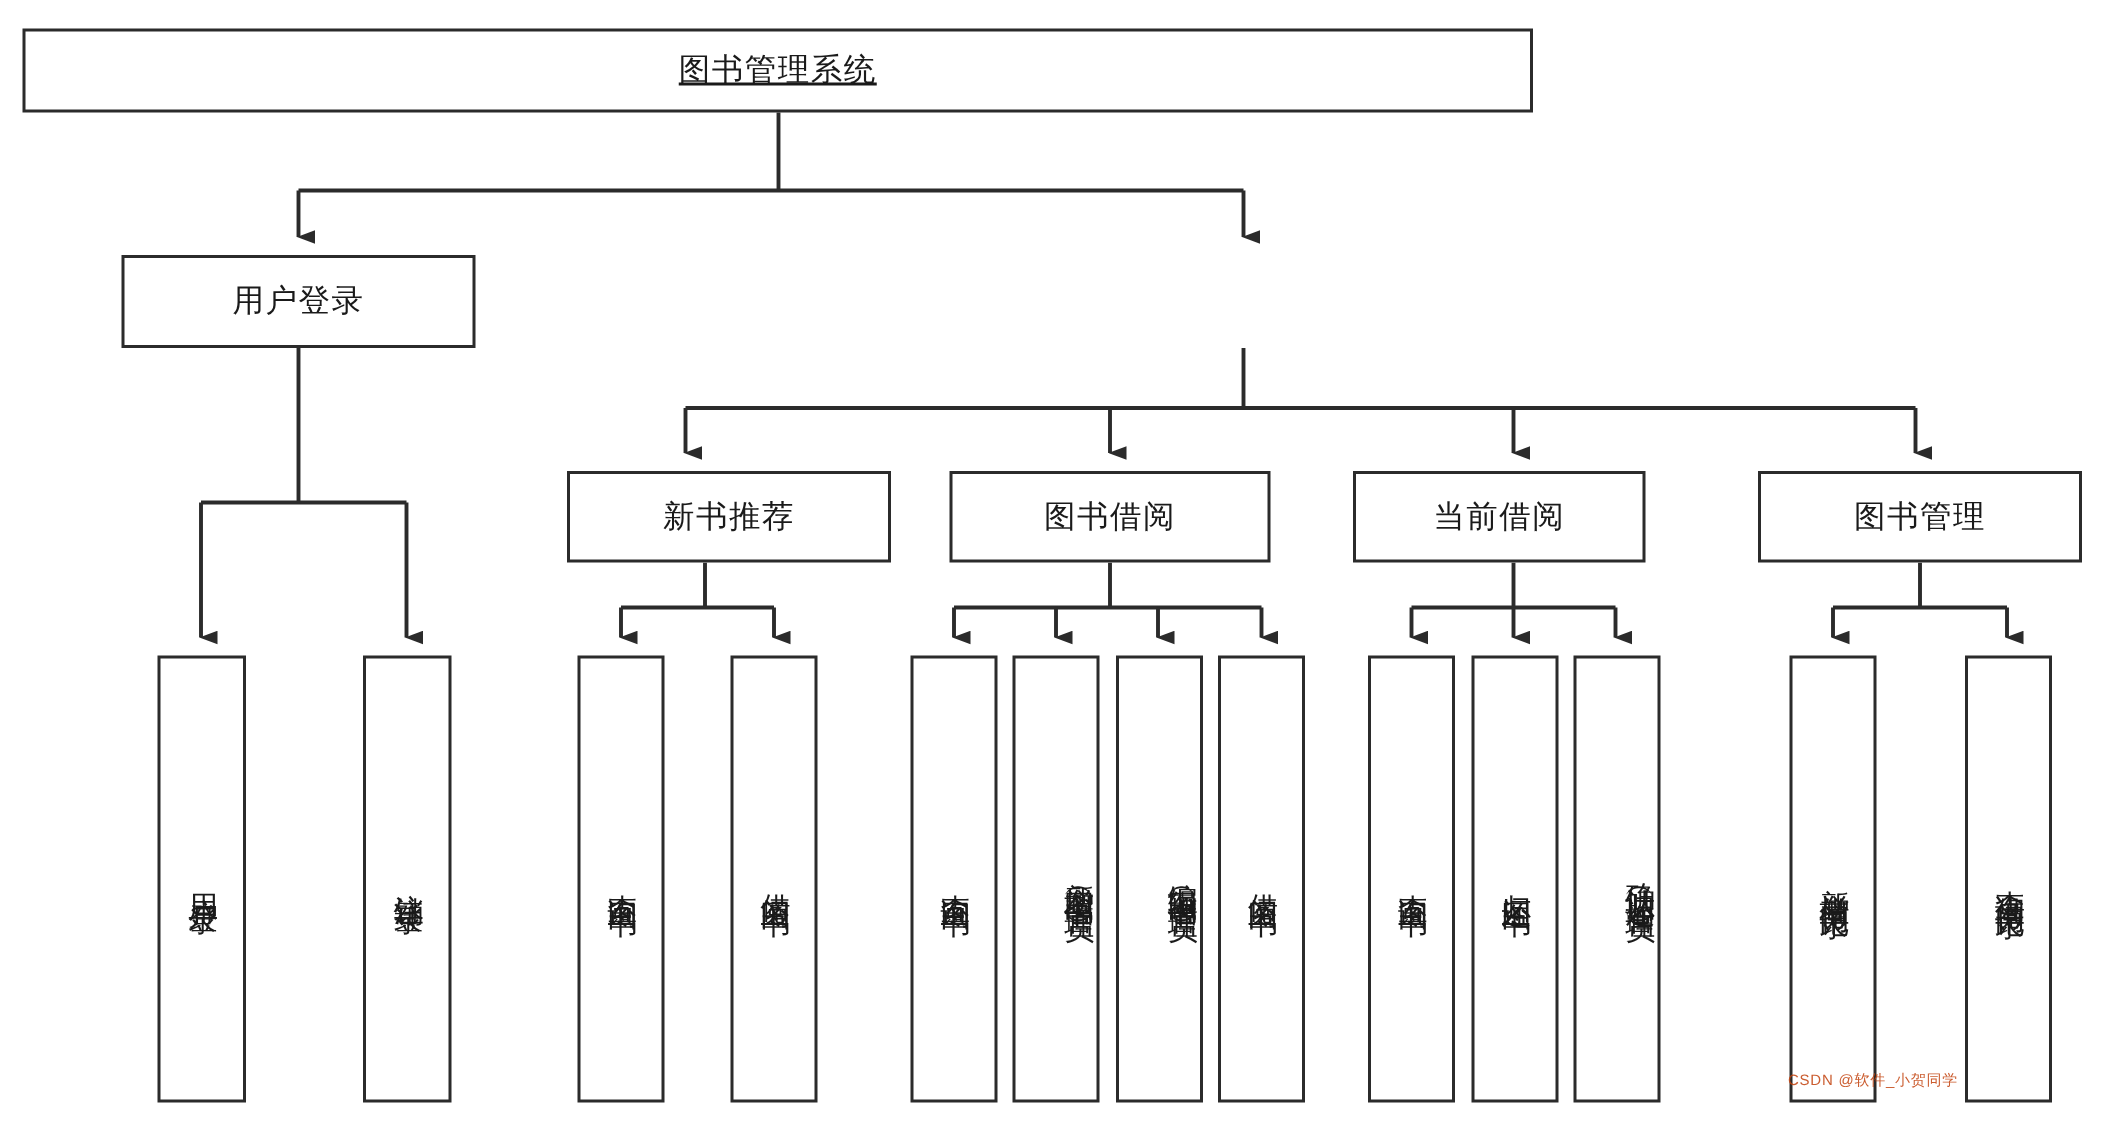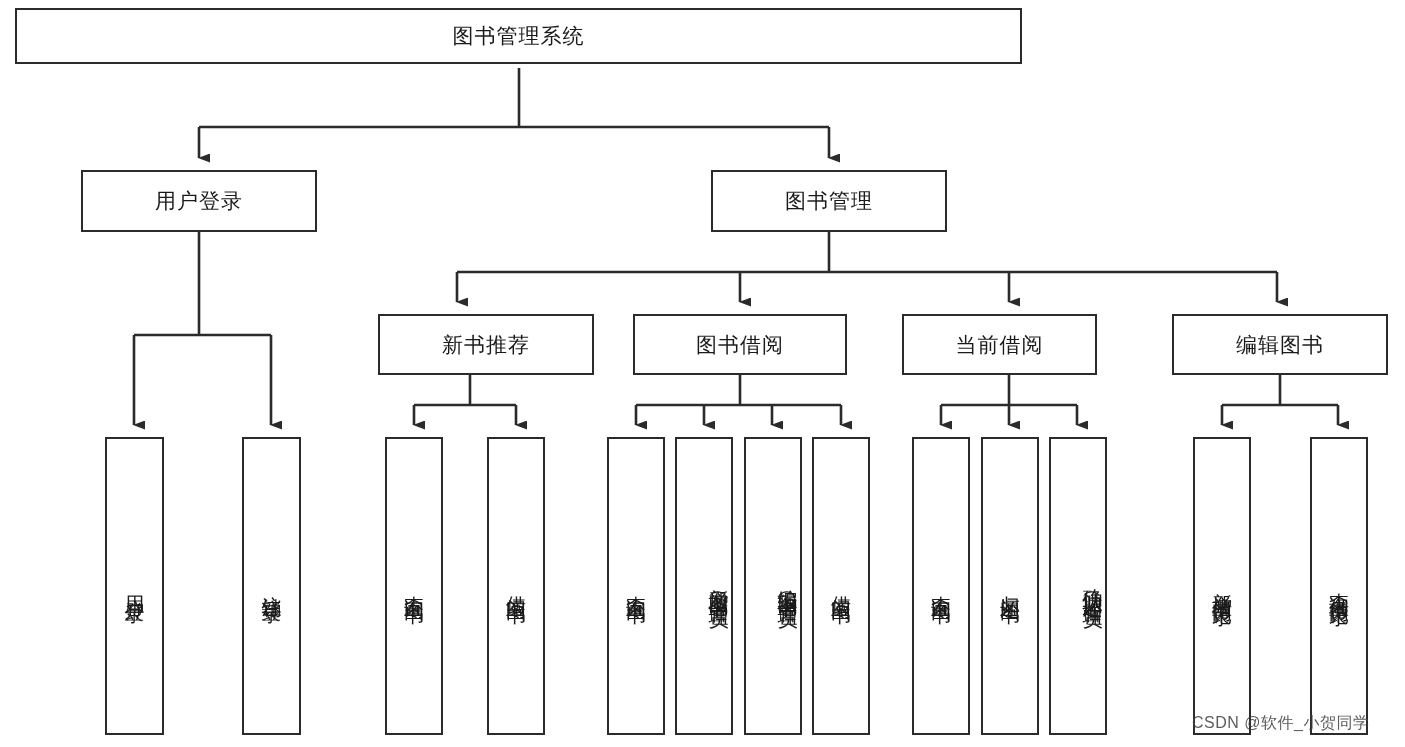--- a/index.html
+++ b/index.html
@@ -56,22 +56,22 @@
   .node.vert.topalign {
     align-items: flex-start;
   }
   .node-label {
     display: block;
   }
   .watermark {
     position: absolute;
     left: 1192px;
     top: 713px;
-    font-size: 16px;
-    color: #404040;
+    font-size: 10px;
+    color: #c2410c;
     opacity: 0.85;
     white-space: nowrap;
     z-index: 3;
     letter-spacing: 0.5px;
   }
 </style>
 </head>
 <body>
 
 <div id="canvas">
@@ -119,42 +119,39 @@
       <path d="M1009,405 L1009,425" marker-end="url(#arrow)"></path>
       <path d="M1077,405 L1077,425" marker-end="url(#arrow)"></path>
 
       <path d="M1280,375 L1280,405"></path>
       <path d="M1222,405 L1338,405"></path>
       <path d="M1222,405 L1222,425" marker-end="url(#arrow)"></path>
       <path d="M1338,405 L1338,425" marker-end="url(#arrow)"></path>
     </g>
   </svg>
 
-  <div class="node horiz" style="left:15px; top:8px; width:1007px; height:56px;">
+  <div class="node horiz" style="left:15px; top:19px; width:1007px; height:56px;text-decoration:underline;">
     <span class="node-label">图书管理系统</span>
   </div>
 
   <div class="node horiz" style="left:81px; top:170px; width:236px; height:62px;">
     <span class="node-label">用户登录</span>
-  </div>
-  <div class="node horiz" style="left:711px; top:170px; width:236px; height:62px;">
-    <span class="node-label">图书管理</span>
   </div>
 
   <div class="node horiz" style="left:378px; top:314px; width:216px; height:61px;">
     <span class="node-label">新书推荐</span>
   </div>
   <div class="node horiz" style="left:633px; top:314px; width:214px; height:61px;">
     <span class="node-label">图书借阅</span>
   </div>
   <div class="node horiz" style="left:902px; top:314px; width:195px; height:61px;">
     <span class="node-label">当前借阅</span>
   </div>
   <div class="node horiz" style="left:1172px; top:314px; width:216px; height:61px;">
-    <span class="node-label">编辑图书</span>
+    <span class="node-label">图书管理</span>
   </div>
 
   <div class="node vert" style="left:105px; top:437px; width:59px; height:298px; align-items:center;">
     <span class="node-label">用户登录</span>
   </div>
   <div class="node vert" style="left:242px; top:437px; width:59px; height:298px; align-items:center;">
     <span class="node-label">注销登录</span>
   </div>
 
   <div class="node vert" style="left:385px; top:437px; width:58px; height:298px; align-items:center;">

